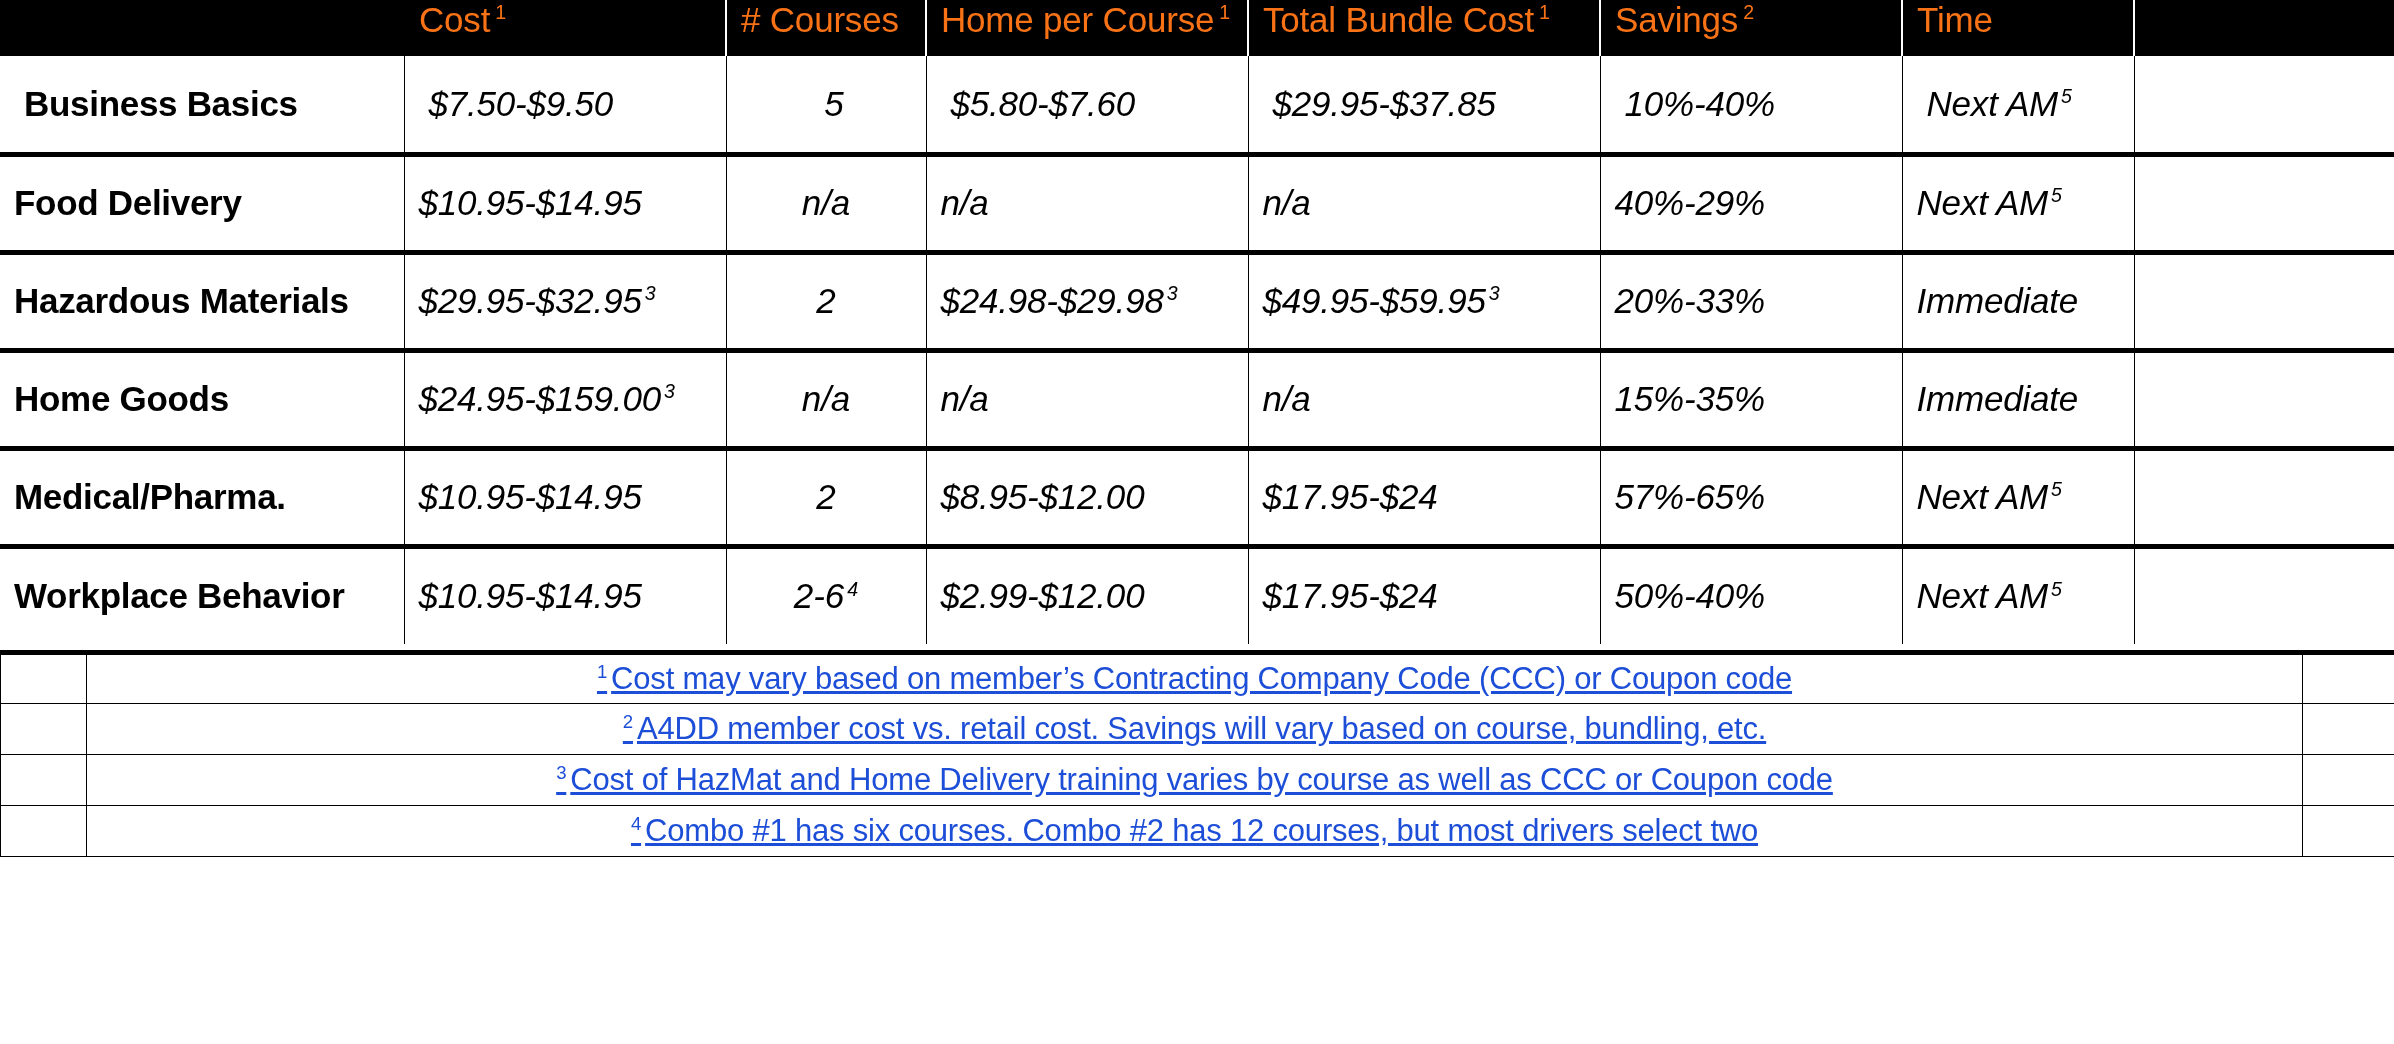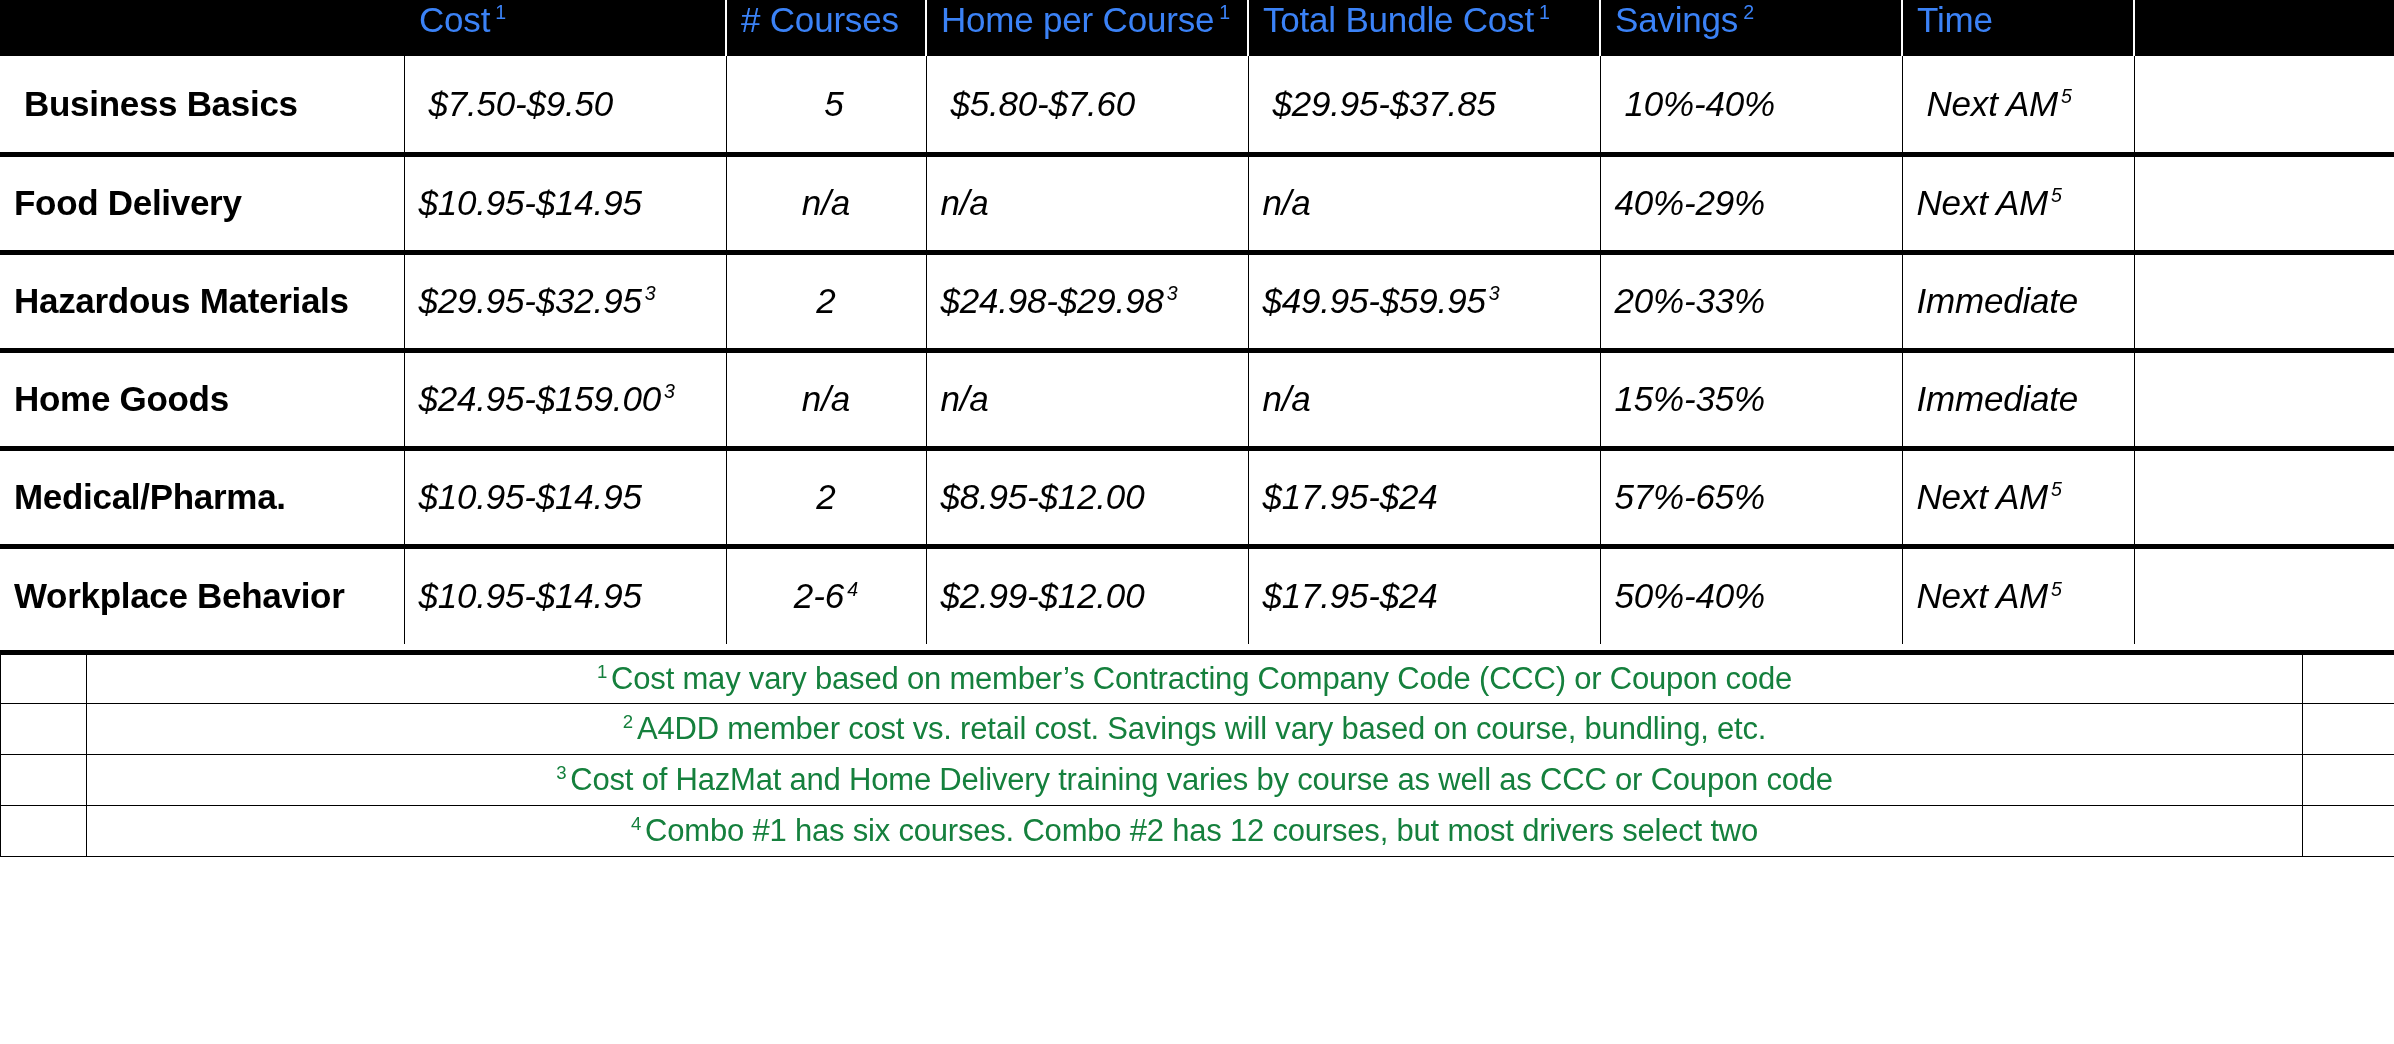--- a/index.html
+++ b/index.html
@@ -33,21 +33,21 @@
   col.c-cpc   { width: 322px; }
   col.c-tot   { width: 352px; }
   col.c-sav   { width: 302px; }
   col.c-time  { width: 232px; }
   col.c-blank { width: 260px; }
 
   
   thead tr.header-row { background: #000000; height: 54px; }
   thead th {
     background: #000000;
-    color: #3b82f6;
+    color: #f97316;
     font-weight: normal;
     font-size: 35px;
     text-align: left;
     vertical-align: middle;
     padding: 0 0 16px 14px;
     border: 0;
     border-right: 2px solid #ffffff;
     letter-spacing: -0.2px;
     white-space: nowrap;
   }
@@ -108,21 +108,22 @@
   col.n-left  { width: 86px; }
   col.n-body  { width: 2216px; }
   col.n-right { width: 92px; }
 
   tr.note-row { height: 51px; }
   tr.note-row td {
     border: 1px solid #000000;
     padding: 0;
     vertical-align: middle;
     font-size: 31px;
-    color: #15803d;
+    color: #1d4ed8;
+    text-decoration: underline;
   }
   td.note-pad { border-right: 1px solid #000; }
   td.note-text {
     text-align: center;
     padding: 0 10px 4px 10px;
     letter-spacing: -0.2px;
     white-space: nowrap;
   }
   td.note-text sup {
     font-style: normal;

